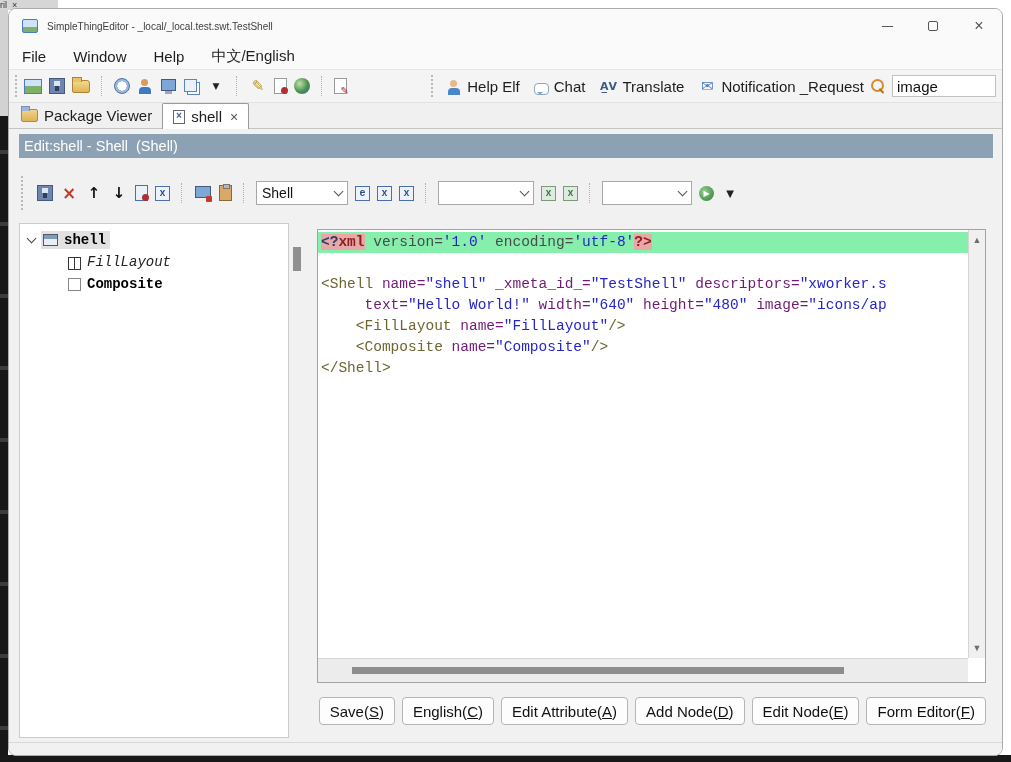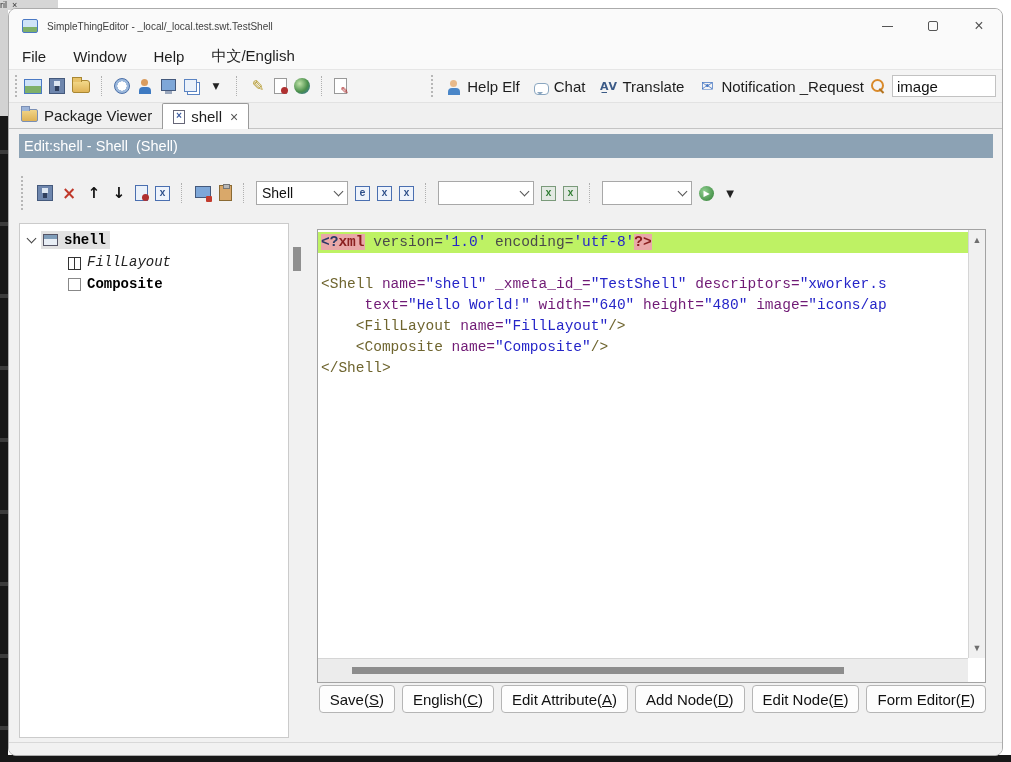--- a/index.html
+++ b/index.html
@@ -62,29 +62,29 @@
   .exp{width:7px;height:7px;border-right:1.5px solid #444;border-bottom:1.5px solid #444;
     transform:rotate(45deg);margin-top:-4px;flex:0 0 auto;}
   .indent{display:inline-block;width:34px;flex:0 0 auto;}
   .tree-thumb{position:absolute;left:284px;top:118px;width:8px;height:24px;background:#8f8f8f;}
   
   .editor{position:absolute;left:308px;top:100px;width:669px;height:454px;background:#fff;border:1px solid #a3a3a3;}
   .code{position:absolute;left:0;top:0;right:17px;bottom:24px;overflow:hidden;
     font-family:"Liberation Mono","DejaVu Sans Mono",monospace;font-size:14.5px;line-height:21px;
     white-space:pre;padding:2px 0 0 3px;}
   .code .ln{height:21px;}
-  .code .hl{background:#bef264;margin-left:-3px;padding-left:3px;}
+  .code .hl{background:#86efac;margin-left:-3px;padding-left:3px;}
   .pl{color:#4a4a4a}.tg{color:#6f652f}.at{color:#701a75}.vl{color:#2525c8}
   .pi{background:#e9a8a8}.pin{color:#2d3a66;font-weight:bold}.pim{color:#8b2020;font-weight:bold}
   .vscroll{position:absolute;right:0;top:0;bottom:24px;width:17px;background:#f0f0f0;border-left:1px solid #d5d5d5;}
   .vscroll .arr{position:absolute;left:0;width:16px;text-align:center;color:#6e6e6e;font-size:9px;}
   .hbar{position:absolute;left:0;right:17px;bottom:0;height:24px;background:#ececec;border-top:1px solid #d5d5d5;}
   .hthumb{position:absolute;left:34px;top:8px;width:492px;height:7px;background:#8d8d8d;}
   
-  .btn-row{position:absolute;right:16px;top:556px;display:flex;gap:7px;margin-left:36px;}
+  .btn-row{position:absolute;right:16px;top:568px;display:flex;gap:7px;margin-left:36px;}
   .fbtn{height:28px;background:#fdfdfd;border:1px solid #b5b5b5;border-radius:4px;
     font-size:15px;color:#111;padding:0 10px;display:flex;align-items:center;white-space:nowrap;
     font-family:"Liberation Sans",sans-serif;}
   .body-divider{position:absolute;left:0;right:0;top:613px;border-top:1px solid #d8d8d8;}
   
   .ico{display:inline-flex;align-items:center;justify-content:center;flex:0 0 auto;position:relative;
     width:18px;height:17px;font-family:"DejaVu Sans",sans-serif;}
   .i-picture{width:18px;height:15px;border:1px solid #4a79c4;background:linear-gradient(180deg,#cfe3f7 50%,#7fb069 50%);}
   .i-floppy{width:16px;height:16px;background:#6e86ad;border:1px solid #44597c;}
   .i-floppy::before{content:"";position:absolute;left:4px;top:2px;right:4px;height:5px;background:#dce6f2;}

